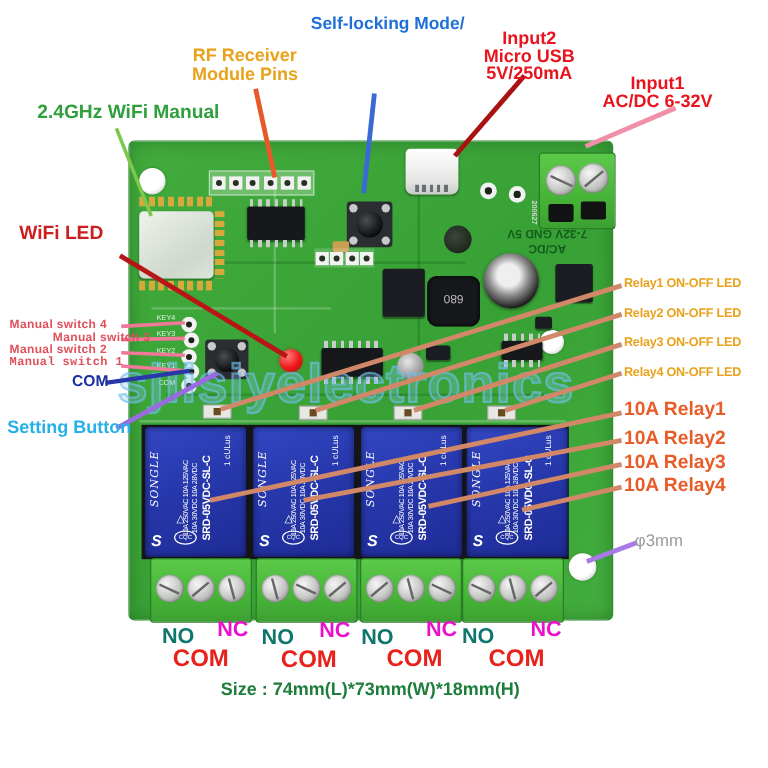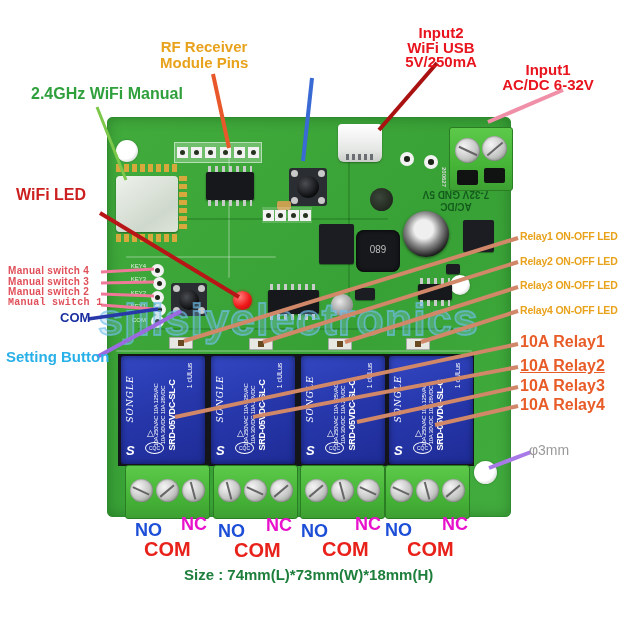--- a/index.html
+++ b/index.html
@@ -13,21 +13,21 @@
   .toggle{left:259px;top:12px;font-size:14.5px;color:#1f70d6;line-height:16.5px;}
   .input2{left:397px;top:26px;width:88px;font-size:15px;color:#e8141e;line-height:14.5px;}
   .input1{left:500px;top:63px;width:96px;font-size:15px;color:#e8141e;line-height:14.5px;}
   .wifi-led{left:16px;top:186px;font-size:16px;color:#cc1f1f;}
   .msw{left:8px;font-size:10px;font-weight:700;color:#e0505a;letter-spacing:.3px;}
   .com-l{left:60px;top:311px;font-size:13px;color:#1a2fa0;}
   .setting{left:6px;top:349px;font-size:15px;color:#28b0e8;}
   .rled{left:520px;font-size:10.5px;color:#e8a21c;letter-spacing:-.2px;}
   .r10a{left:520px;font-size:16px;font-weight:600;color:#e85c28;}
   .phi{left:529px;top:443px;font-size:14px;color:#9a9a9a;font-weight:normal;}
-  .no{font-size:18px;color:#1d4ed8;}
+  .no{font-size:18px;color:#0f766e;}
   .nc{font-size:18px;color:#e812cc;}
   .comt{font-size:20px;color:#e8211a;}
   .size-l{left:184px;top:567px;font-size:15px;color:#1e7e3c;}
   .watermark{position:absolute;left:98px;top:294px;z-index:3;font-size:45px;font-weight:bold;
      letter-spacing:1px;color:rgba(130,195,235,.30);-webkit-text-stroke:1.8px rgba(110,190,235,.65);
      white-space:nowrap;}
   
   #arrows{position:absolute;left:0;top:0;z-index:5;pointer-events:none;}
   
   .board{position:absolute;left:107px;top:117px;width:402px;height:398px;z-index:1;
@@ -295,50 +295,51 @@
 </svg>
 
 <div class="lbl wifi-mod">2.4GHz WiFi Manual</div>
 
 <div class="lbl rf-pins ctr">
   <div>RF Receiver</div>
   <div>Module Pins</div>
 </div>
 
 <div class="lbl toggle">
+  <div>Self-locking Mode/</div>
 </div>
 
 <div class="lbl input2 ctr">
   <div>Input2</div>
-  <div>WiFi USB</div>
+  <div>Micro USB</div>
   <div>5V/250mA</div>
 </div>
 
 <div class="lbl input1 ctr">
   <div>Input1</div>
   <div>AC/DC 6-32V</div>
 </div>
 
 <div class="lbl wifi-led">WiFi LED</div>
 
 <div class="lbl msw" style="top:266px;">Manual switch 4</div>
-<div class="lbl msw" style="top:276.5px;">Manual switch 3</div>
+<div class="lbl msw" style="top:276.5px;margin-left:36px;">Manual switch 3</div>
 <div class="lbl msw" style="top:287px;">Manual switch 2</div>
 <div class="lbl msw" style="top:297.5px;font-family:Liberation Mono, monospace;">Manual switch 1</div>
 <div class="lbl com-l">COM</div>
 
 <div class="lbl setting">Setting Button</div>
 
 <div class="lbl rled" style="top:231px;">Relay1 ON-OFF LED</div>
 <div class="lbl rled" style="top:255.5px;">Relay2 ON-OFF LED</div>
 <div class="lbl rled" style="top:280px;">Relay3 ON-OFF LED</div>
 <div class="lbl rled" style="top:304.5px;">Relay4 ON-OFF LED</div>
 
 <div class="lbl r10a" style="top:333px;">10A Relay1</div>
-<div class="lbl r10a" style="top:357px;text-decoration:underline;">10A Relay2</div>
+<div class="lbl r10a" style="top:357px;">10A Relay2</div>
 <div class="lbl r10a" style="top:377px;">10A Relay3</div>
 <div class="lbl r10a" style="top:396px;">10A Relay4</div>
 
 <div class="lbl phi">φ3mm</div>
 
 <div class="lbl no" style="left:135px;top:521px;">NO</div>
 <div class="lbl nc" style="left:181px;top:515px;">NC</div>
 <div class="lbl comt" style="left:144px;top:539px;">COM</div>
 <div class="lbl no" style="left:218px;top:522px;">NO</div>
 <div class="lbl nc" style="left:266px;top:516px;">NC</div>

